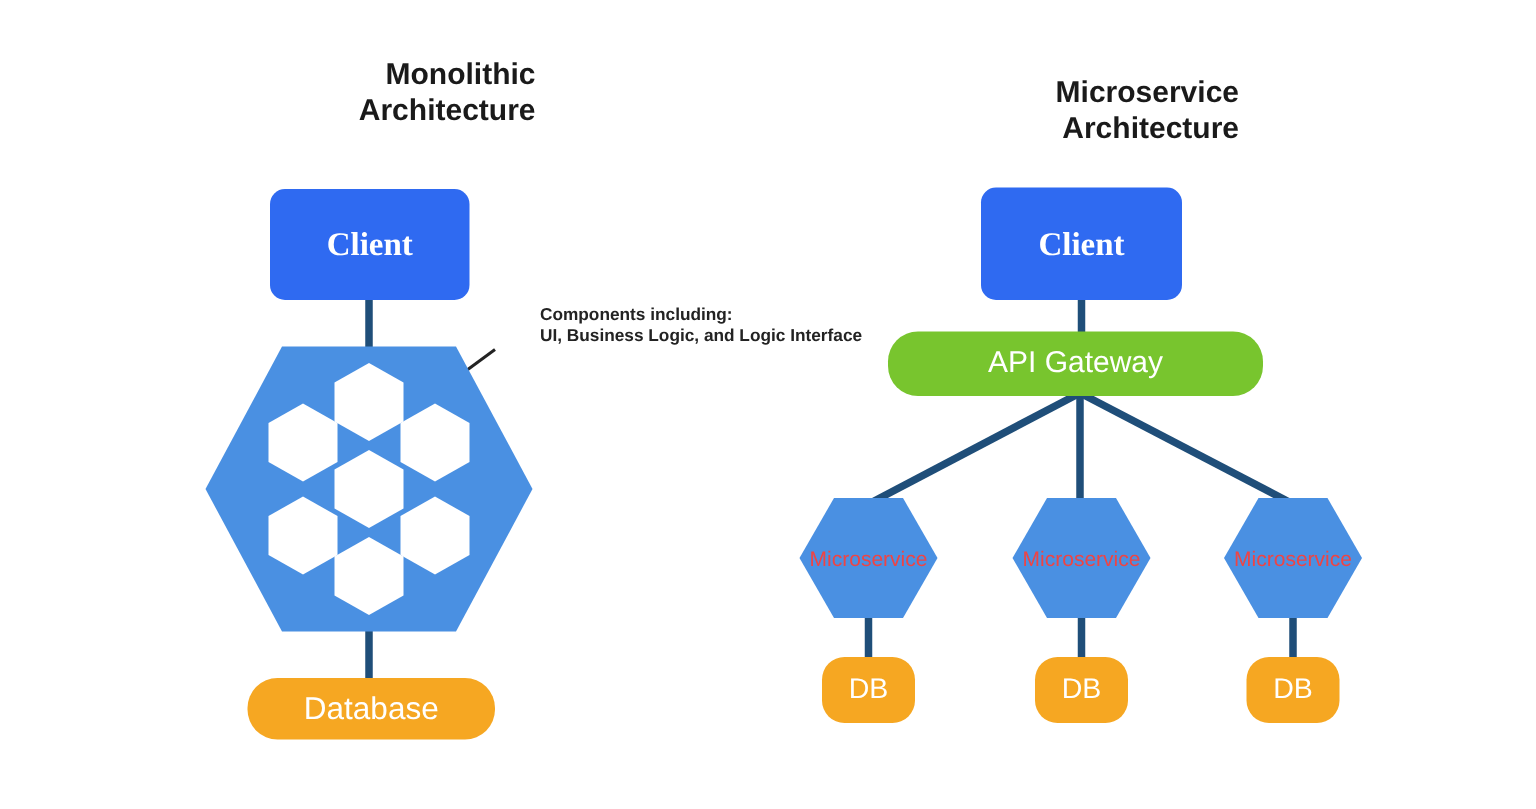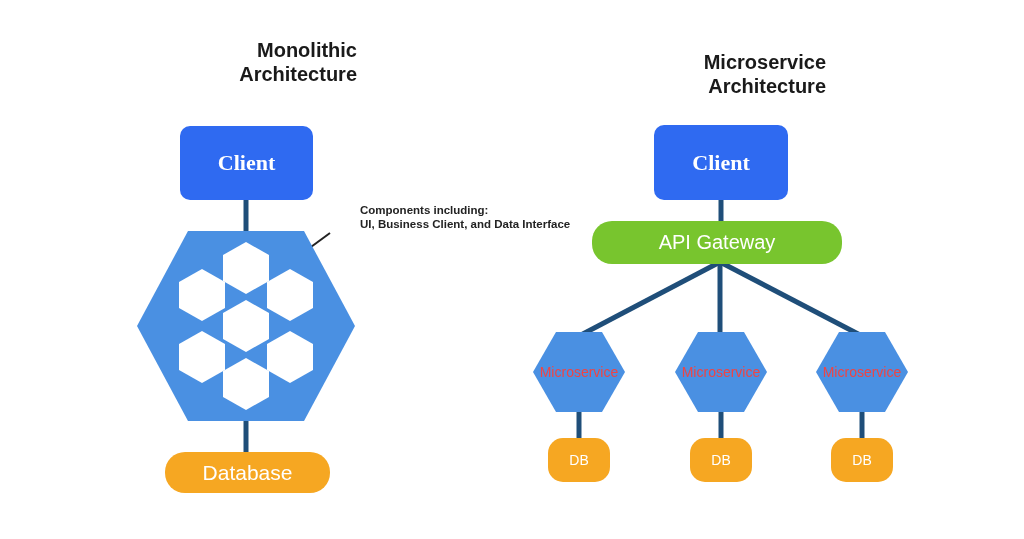--- a/index.html
+++ b/index.html
@@ -37,21 +37,21 @@
   }
   .pill{
     border-radius:20px;
     font-size:21px;font-weight:500;
   }
   .gateway-box{background:var(--gatewayGreen);font-size:20px;}
   .database-box{background:var(--dbOrange);}
   .db-box{
     background:var(--dbOrange);
     border-radius:15px;
-    font-size:14px;font-weight:500;
+    font-size:19px;font-weight:500;
   }
   .title{
     position:absolute;z-index:2;top:38px;width:220px;
     text-align:right;
     color:var(--titleDark);
     font-size:20px;font-weight:700;line-height:1.22;
   }
   .hex-label{
     position:absolute;z-index:3;
     width:92px;height:20px;
@@ -107,21 +107,21 @@
 
   <div class="node client-box" style="left:180px;top:126px;width:133px;height:74px;">
     <span>Client</span>
   </div>
   <div class="node pill database-box" style="left:165px;top:452px;width:165px;height:41px;">
     <span>Database</span>
   </div>
 
   <div class="annotation">
     <div>Components including:</div>
-    <div>UI, Business Client, and Data Interface</div>
+    <div>UI, Business Logic, and Logic Interface</div>
   </div>
 
   <div class="node client-box" style="left:654px;top:125px;width:134px;height:75px;">
     <span>Client</span>
   </div>
   <div class="node pill gateway-box" style="left:592px;top:221px;width:250px;height:43px;">
     <span>API Gateway</span>
   </div>
 
   <div class="hex-label" style="left:533px;top:362px;">Microservice</div>

